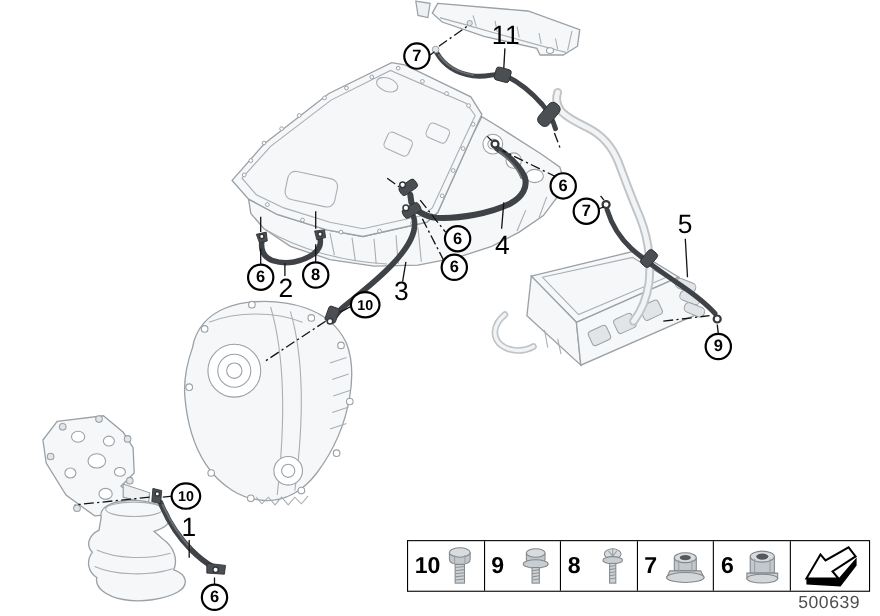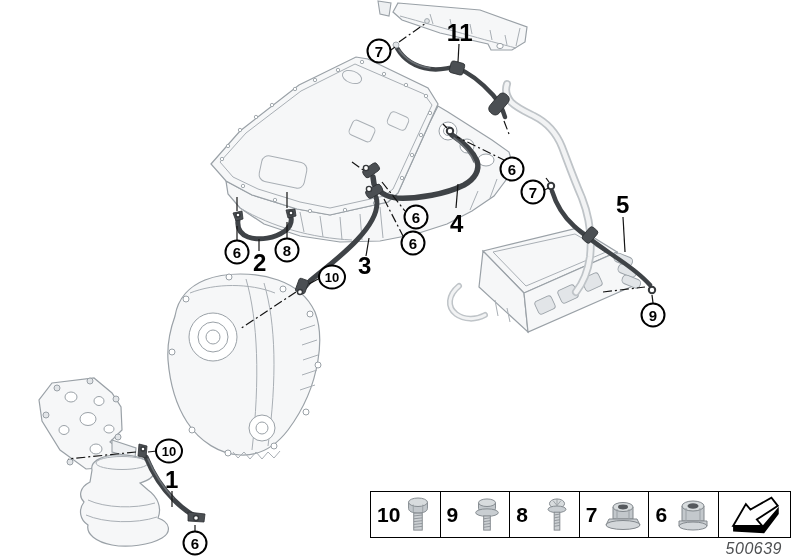--- a/index.html
+++ b/index.html
@@ -24,37 +24,37 @@
   .dashdot{stroke:#141414;stroke-width:1.2;fill:none;stroke-dasharray:9 3 2 3;}
   
   .callout{
     position:absolute;transform:translate(-50%,-50%);
     width:25px;height:25px;border:2.3px solid #000;border-radius:50%;
     background:#fff;display:flex;align-items:center;justify-content:center;
     font-weight:bold;font-size:15px;color:#000;box-sizing:border-box;z-index:5;
   }
   .plabel{
     position:absolute;transform:translate(-50%,-50%);
-    font-weight:bold;font-size:24px;color:#000;z-index:5;letter-spacing:.5px;
+    font-weight:normal;font-size:24px;color:#000;z-index:5;letter-spacing:.5px;
   }
   
   #legend{
     position:absolute;left:370px;top:491px;width:421px;height:47px;
     border:1.6px solid #000;background:#fff;display:flex;box-sizing:border-box;z-index:6;
   }
   .cell{
     flex:1 1 0;display:flex;align-items:center;justify-content:space-between;
     border-right:1.6px solid #000;padding:2px 5px 2px 6px;box-sizing:border-box;
   }
   .cell:last-child{border-right:none;justify-content:center;}
   .cell .num{font-weight:bold;font-size:21px;color:#000;}
   .fastener{flex:0 0 auto;}
   #diagram-id{
     position:absolute;left:690px;top:540px;width:92px;text-align:right;
-    font-size:16px;color:#4d4f51;letter-spacing:.5px;z-index:6;font-style:italic;
+    font-size:16px;color:#4d4f51;letter-spacing:.5px;z-index:6;
   }
 </style>
 </head>
 <body>
 
 <div id="stage">
 
   <svg id="art" width="800" height="560" viewBox="0 0 800 560">
 
     <g>

